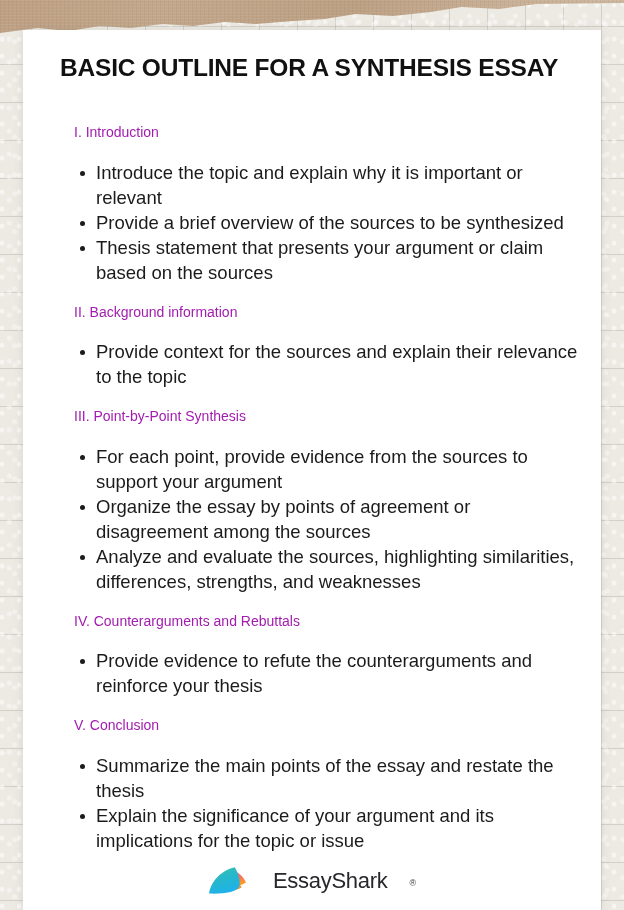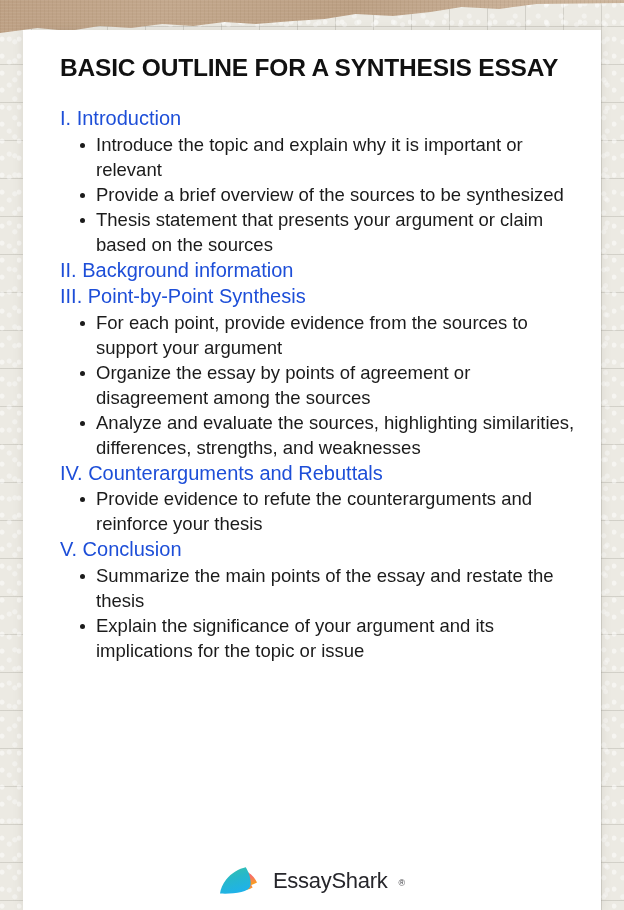--- a/index.html
+++ b/index.html
@@ -119,25 +119,25 @@
     color: #111111;
     white-space: nowrap;
   }
 
   .outline {
     padding: 23px 18px 0 37px;
     color: #1b1b1b;
   }
 
   .sec-title {
-    font-size: 20px;
+    font-size: 14px;
     line-height: 26.5px;
-    color: #1d4ed8;
+    color: #a21caf;
     font-weight: 400;
-    margin: 0;
+    margin: 14px;
   }
 
   ul.bullets {
     list-style: none;
     margin: 0;
     padding: 0;
   }
   ul.bullets > li {
     position: relative;
     font-size: 18.5px;
@@ -159,21 +159,21 @@
 
   
   .logo-wrap {
     position: absolute;
     left: 0;
     right: 0;
     bottom: 14px;
     display: flex;
     align-items: center;
     justify-content: center;
-    gap: 10px;
+    gap: 21px;
   }
   .logo-fin { display: block; }
   .logo-text {
     font-size: 22px;
     font-weight: 400;
     color: #26262b;
     letter-spacing: -0.3px;
     line-height: 1;
   }
   .logo-reg {
@@ -205,20 +205,21 @@
 
       <div class="sec-title">I. Introduction</div>
       <ul class="bullets">
         <li>Introduce the topic and explain why it is important or relevant</li>
         <li>Provide a brief overview of the sources to be synthesized</li>
         <li>Thesis statement that presents your argument or claim based on the sources</li>
       </ul>
 
       <div class="sec-title">II. Background information</div>
       <ul class="bullets">
+        <li>Provide context for the sources and explain their relevance to the topic</li>
       </ul>
 
       <div class="sec-title">III. Point-by-Point Synthesis</div>
       <ul class="bullets">
         <li>For each point, provide evidence from the sources to support your argument</li>
         <li>Organize the essay by points of agreement or disagreement among the sources</li>
         <li>Analyze and evaluate the sources, highlighting similarities, differences, strengths, and weaknesses</li>
       </ul>
 
       <div class="sec-title">IV. Counterarguments and Rebuttals</div>

